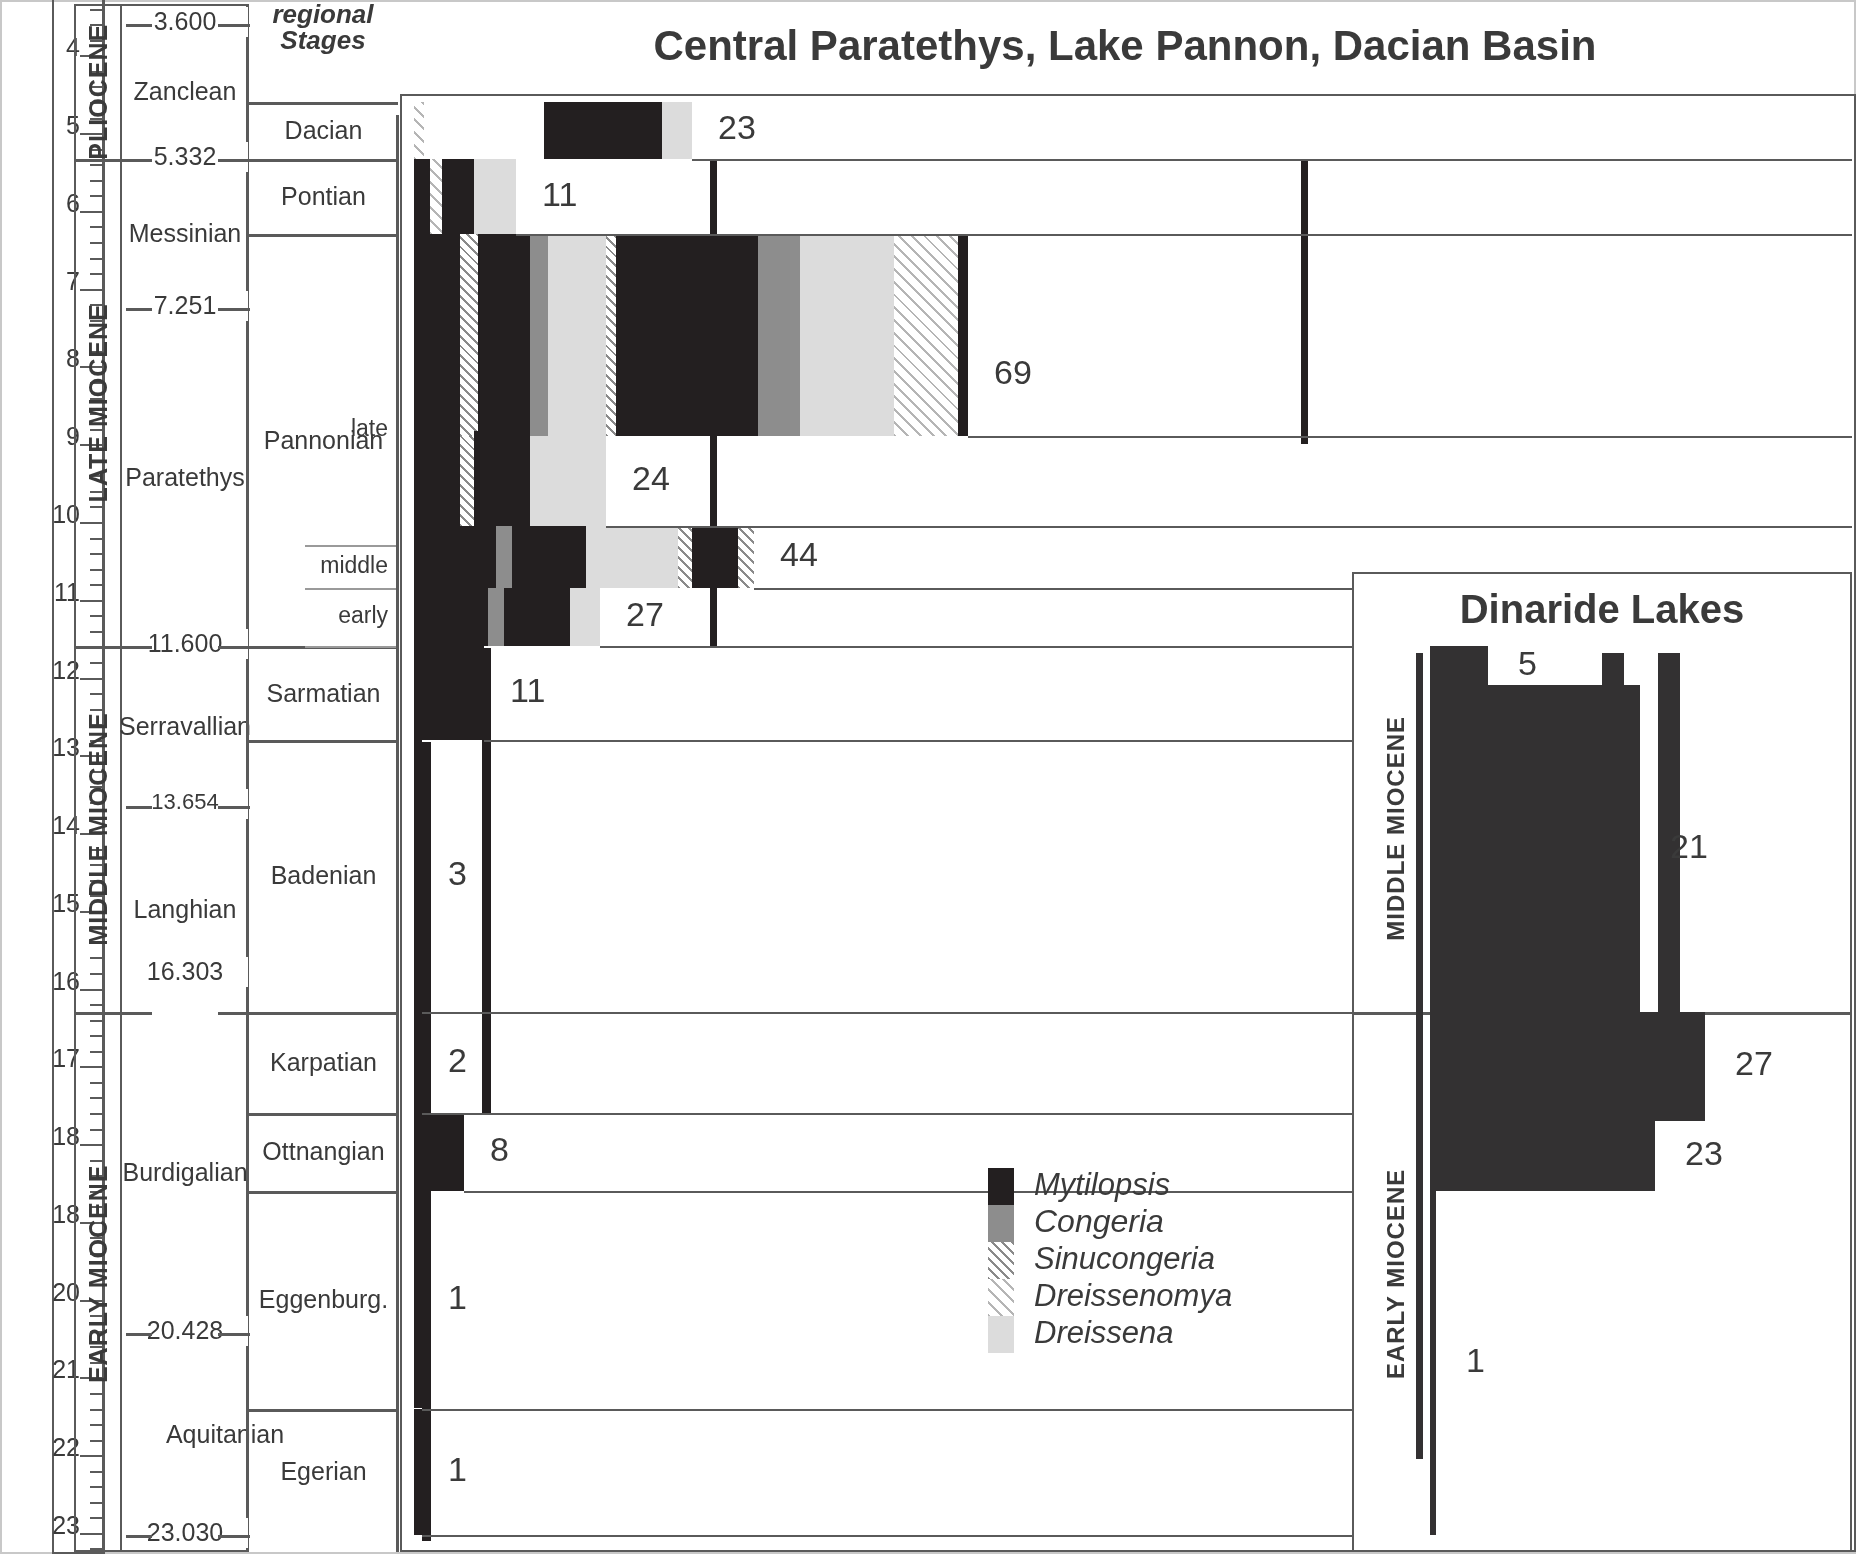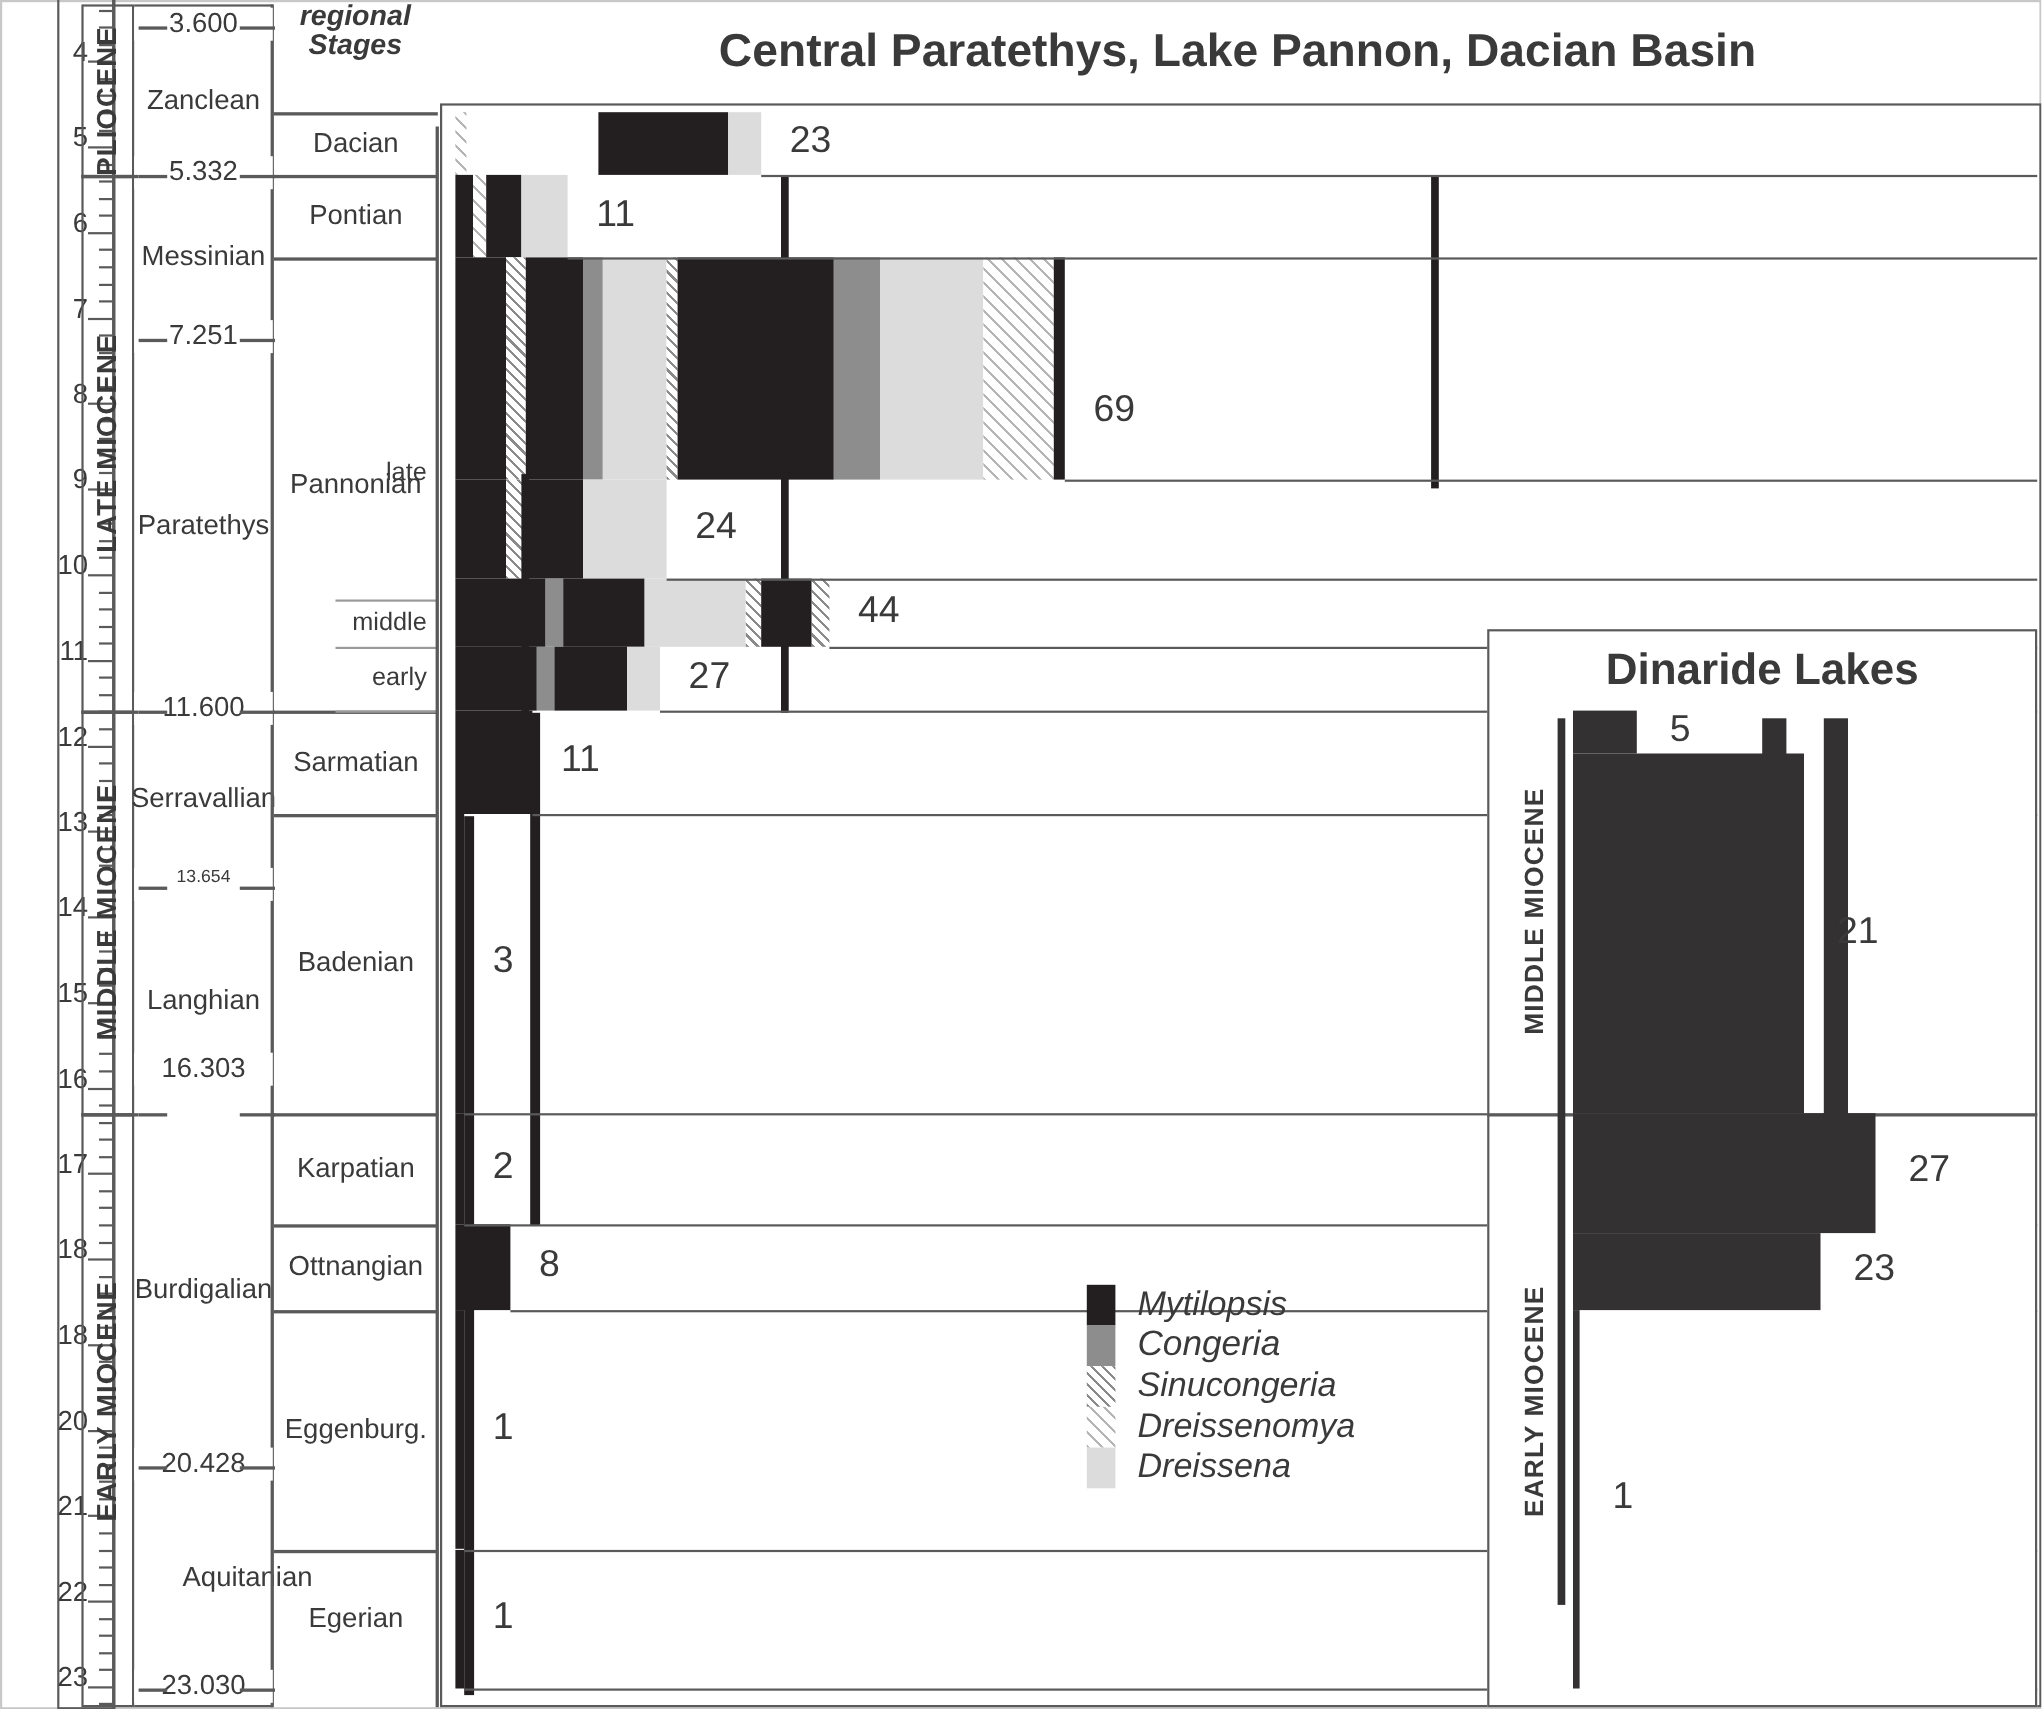--- a/index.html
+++ b/index.html
@@ -241,21 +241,21 @@
       <div class="abs line" style="left:218px;top:24.2px;width:32px;height:3px;"></div>
       <div class="abs txt" style="left:122px;top:141.9px;width:126px;height:30px;font-size:25px;text-align:center;background:#fff;">5.332</div>
       <div class="abs line" style="left:126px;top:158.9px;width:26px;height:3px;"></div>
       <div class="abs line" style="left:218px;top:158.9px;width:32px;height:3px;"></div>
       <div class="abs txt" style="left:122px;top:291.1px;width:126px;height:30px;font-size:25px;text-align:center;background:#fff;">7.251</div>
       <div class="abs line" style="left:126px;top:308.1px;width:26px;height:3px;"></div>
       <div class="abs line" style="left:218px;top:308.1px;width:32px;height:3px;"></div>
       <div class="abs txt" style="left:122px;top:629.4px;width:126px;height:30px;font-size:25px;text-align:center;background:#fff;">11.600</div>
       <div class="abs line" style="left:126px;top:646.4px;width:26px;height:3px;"></div>
       <div class="abs line" style="left:218px;top:646.4px;width:32px;height:3px;"></div>
-      <div class="abs txt" style="left:122px;top:789.1px;width:126px;height:30px;font-size:16px;text-align:center;background:#fff;">13.654</div>
+      <div class="abs txt" style="left:122px;top:789.1px;width:126px;height:30px;font-size:22px;text-align:center;background:#fff;">13.654</div>
       <div class="abs line" style="left:126px;top:806.1px;width:26px;height:3px;"></div>
       <div class="abs line" style="left:218px;top:806.1px;width:32px;height:3px;"></div>
       <div class="abs txt" style="left:122px;top:957px;width:126px;height:30px;font-size:25px;text-align:center;background:#fff;">16.303</div>
       <div class="abs line" style="left:126px;top:1012.1px;width:26px;height:3px;"></div>
       <div class="abs line" style="left:218px;top:1012.1px;width:32px;height:3px;"></div>
       <div class="abs txt" style="left:122px;top:1315.9px;width:126px;height:30px;font-size:25px;text-align:center;background:#fff;">20.428</div>
       <div class="abs line" style="left:126px;top:1332.9px;width:26px;height:3px;"></div>
       <div class="abs line" style="left:218px;top:1332.9px;width:32px;height:3px;"></div>
       <div class="abs txt" style="left:122px;top:1518.2px;width:126px;height:30px;font-size:25px;text-align:center;background:#fff;">23.030</div>
       <div class="abs line" style="left:126px;top:1535.2px;width:26px;height:3px;"></div>

